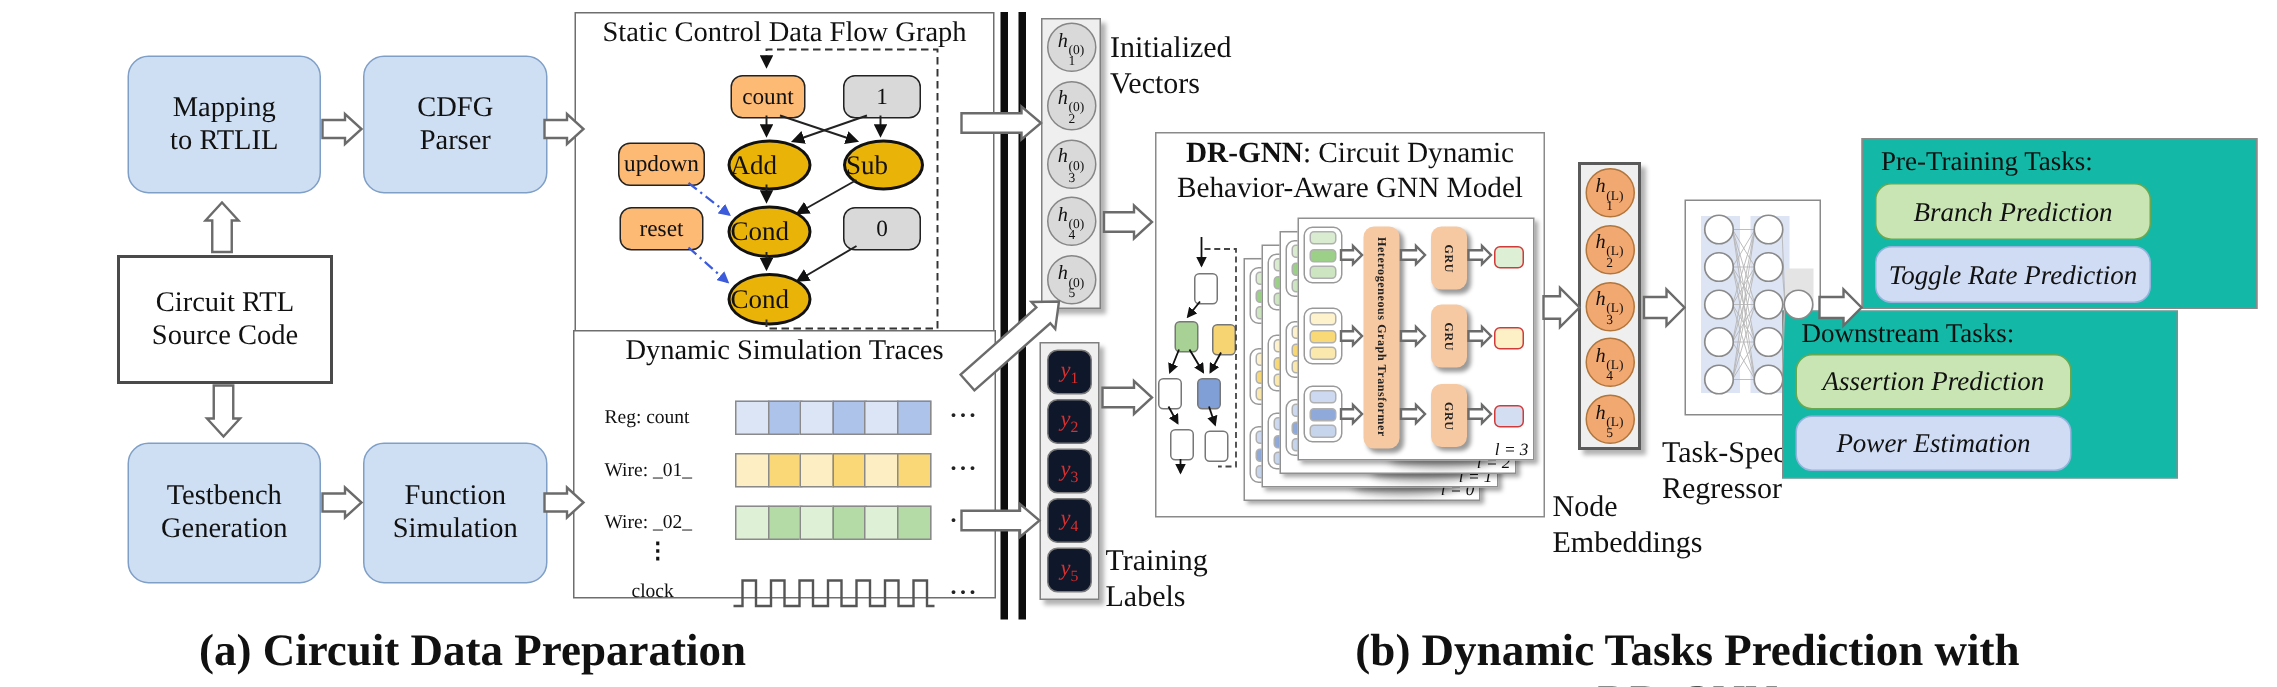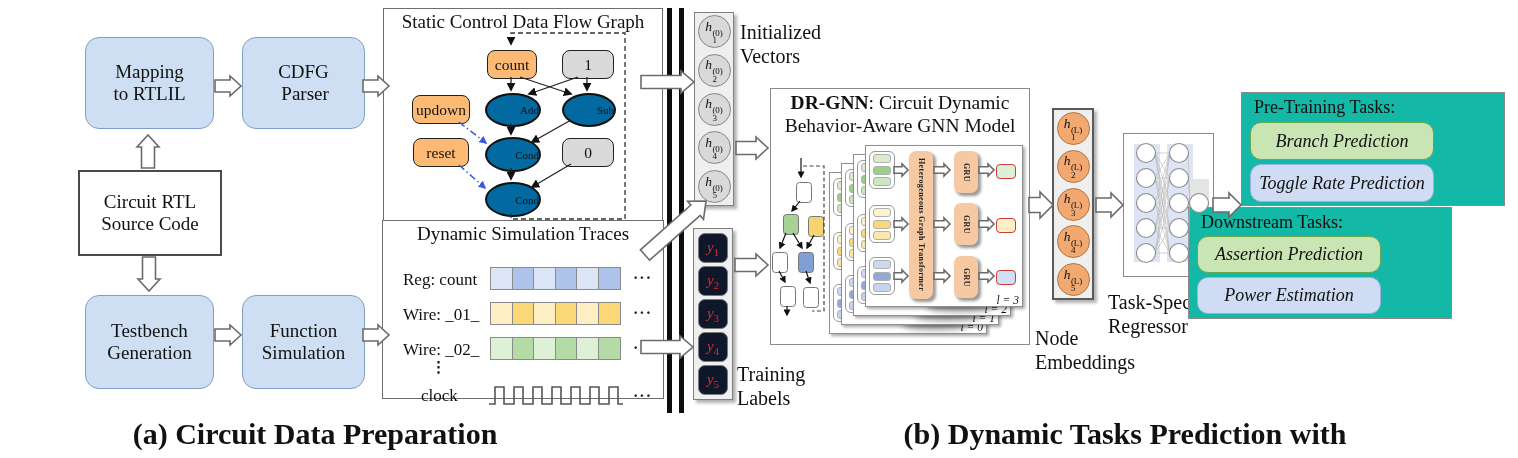--- a/index.html
+++ b/index.html
@@ -10,23 +10,23 @@
         font-size:19px;line-height:1.18;white-space:pre-line;}
   .rtlbox{position:absolute;background:#fff;border:2px solid #4a4a4a;
         display:flex;align-items:center;justify-content:center;text-align:center;
         font-size:19px;line-height:1.18;white-space:pre-line;}
   .panel{position:absolute;background:#fff;border:1.6px solid #6e6e6e;}
   .ptitle{position:absolute;width:100%;text-align:center;font-size:19px;}
   .cnode{position:absolute;border:1.7px solid #222;border-radius:8px;display:flex;align-items:center;
         justify-content:center;font-size:15.5px;}
   .nblue{background:#fdba74;}
   .ngray{background:#d9d9d9;}
-  .ell{position:absolute;border:2px solid #111;border-radius:50%;background:#0369a1;display:flex;
-        align-items:center;justify-content:flex-end;font-size:11px;}
-  .rlabel{position:absolute;font-size:17px;font-family:Liberation Serif, serif;}
+  .ell{position:absolute;border:2px solid #111;border-radius:50%;background:#eab308;display:flex;
+        align-items:center;justify-content:flex-start;font-size:18px;}
+  .rlabel{position:absolute;font-size:13px;font-family:Liberation Serif, serif;}
   .crow{position:absolute;display:flex;}
   .tcell{flex:0 0 21px;height:21px;border:1.5px solid #8a8a8a;margin-right:-1.5px;}
   .dots{position:absolute;font-size:16px;font-weight:bold;color:#222;letter-spacing:1px;}
   .bar{position:absolute;width:4.5px;background:#0d0d0d;}
   .vcont{position:absolute;background:#efefef;border:1.9px solid #808080;
         box-shadow:3px 3px 3px rgba(0,0,0,.3);display:flex;flex-direction:column;
         align-items:center;justify-content:space-between;box-sizing:border-box;}
   .hcirc{width:33px;height:33px;border-radius:50%;background:#d9d9d9;border:1.6px solid #868686;
         display:flex;align-items:center;justify-content:center;box-sizing:border-box;}
   .ocirc{width:33px;height:33px;border-radius:50%;background:#f2a871;border:1.6px solid #b1763c;
@@ -71,21 +71,21 @@
   .vd{position:absolute;font-size:15px;font-weight:bold;}
   svg#ov{position:absolute;left:0;top:0;pointer-events:none;}
 </style>
 </head>
 <body>
 
 <div id="root">
 
   <div class="fbox" style="left:85px;top:37px;width:127px;height:90px;"><span>Mapping
 to RTLIL</span></div>
-  <div class="fbox" style="left:242px;top:37px;width:121px;height:90px;text-align:right;"><span>CDFG
+  <div class="fbox" style="left:242px;top:37px;width:121px;height:90px;"><span>CDFG
 Parser</span></div>
   <div class="rtlbox" style="left:78px;top:170px;width:140px;height:82px;"><span>Circuit RTL
 Source Code</span></div>
   <div class="fbox" style="left:85px;top:295px;width:127px;height:92px;"><span>Testbench
 Generation</span></div>
   <div class="fbox" style="left:242px;top:295px;width:121px;height:92px;"><span>Function
 Simulation</span></div>
 
   <div class="panel" style="left:383px;top:8px;width:278px;height:223px;">
     <div class="ptitle" style="top:2px;">Static Control Data Flow Graph</div>

